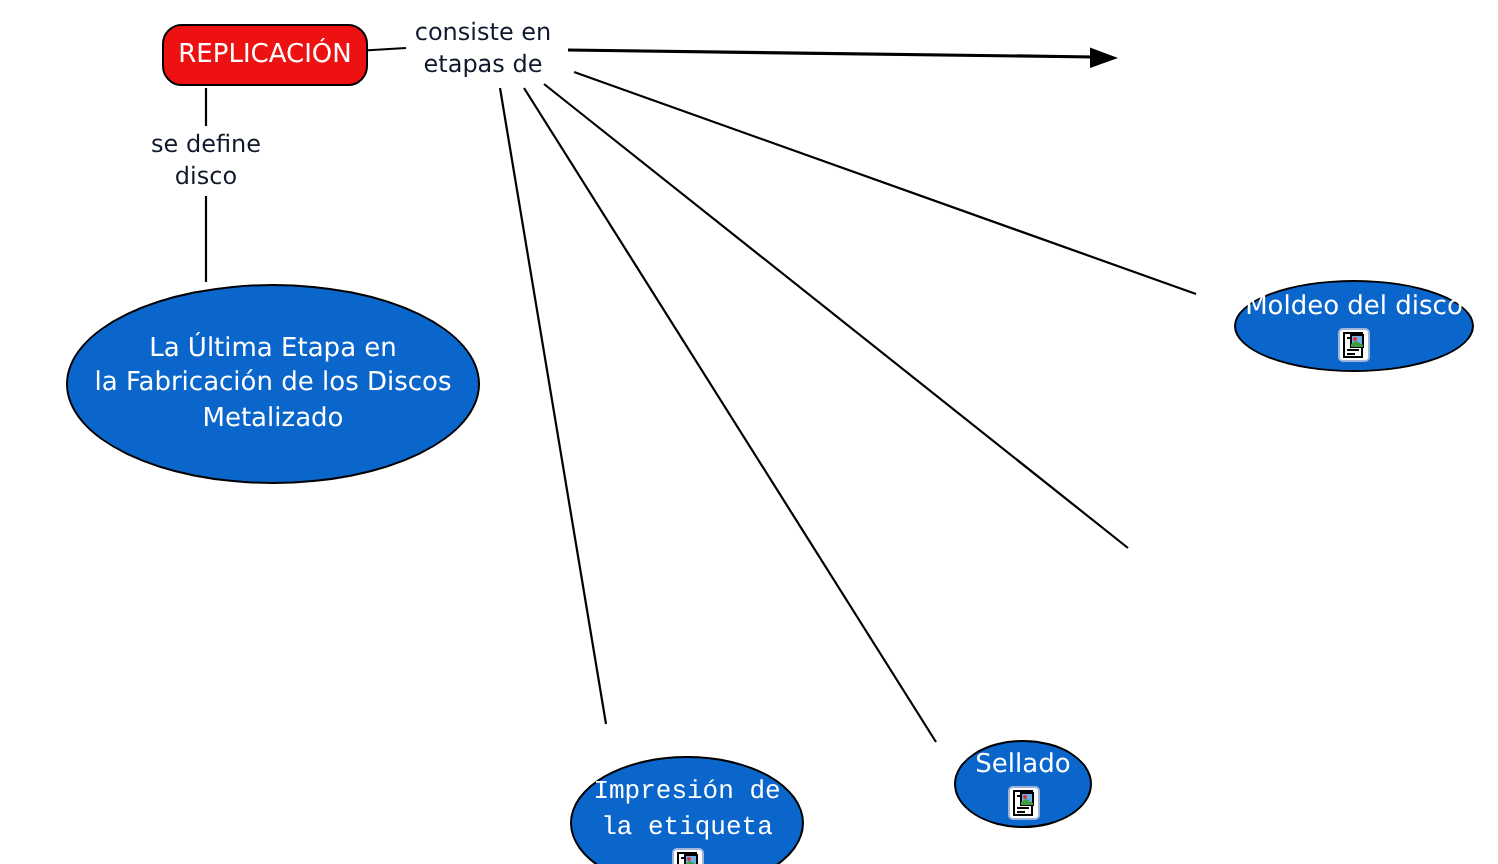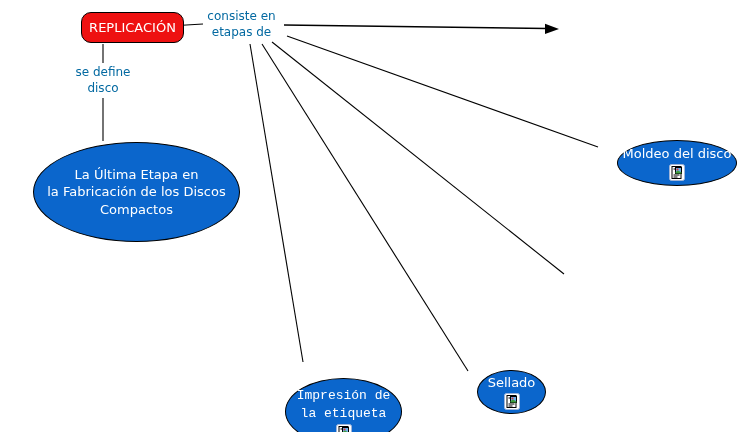--- a/index.html
+++ b/index.html
@@ -29,21 +29,21 @@
   }
   .rect-node {
     background: var(--color-node_red, #EE1111);
     border:1.7px solid #000;
     border-radius:10px;
     justify-content:center;
   }
   .node-label { white-space:pre-line; }
   .link-label {
     position:absolute;
-    color:#0369a1;
+    color:#0f172a;
     font-size:12px;
     line-height:16px;
     text-align:center;
     white-space:pre-line;
   }
   .res-icon { display:block; margin-top:1px; cursor:pointer; }
 
   
   #node-replicacion { left:49px;  top:12px;  width:103px; height:31px; }
   #node-definicion  { left:1px;   top:142px; width:207px; height:100px; }
@@ -85,21 +85,21 @@
   </div>
 
   <div class="link-label" id="label-consiste">consiste en
 etapas de</div>
   <div class="link-label" id="label-definecomo">se define
 disco</div>
 
   <div class="node ellipse" id="node-definicion">
     <span class="node-label">La Última Etapa en
 la Fabricación de los Discos
-Compactos</span>
+Metalizado</span>
   </div>
 
 
   <div class="node ellipse" id="node-moldeo">
     <span class="node-label">Moldeo del disco</span>
     <svg class="res-icon" width="16" height="17" viewBox="0 0 16 17">
       <rect x="0.5" y="0.5" width="15" height="16" rx="2" fill="#FFFFFF" stroke="#9FB4D9"></rect>
       <rect x="3" y="2.5" width="9" height="12" fill="#FFF" stroke="#000"></rect>
       <line x1="4.5" y1="5" x2="6" y2="5" stroke="#000"></line>
       <rect x="6.5" y="3.5" width="6" height="6" fill="#6FAEE8" stroke="#000"></rect>

